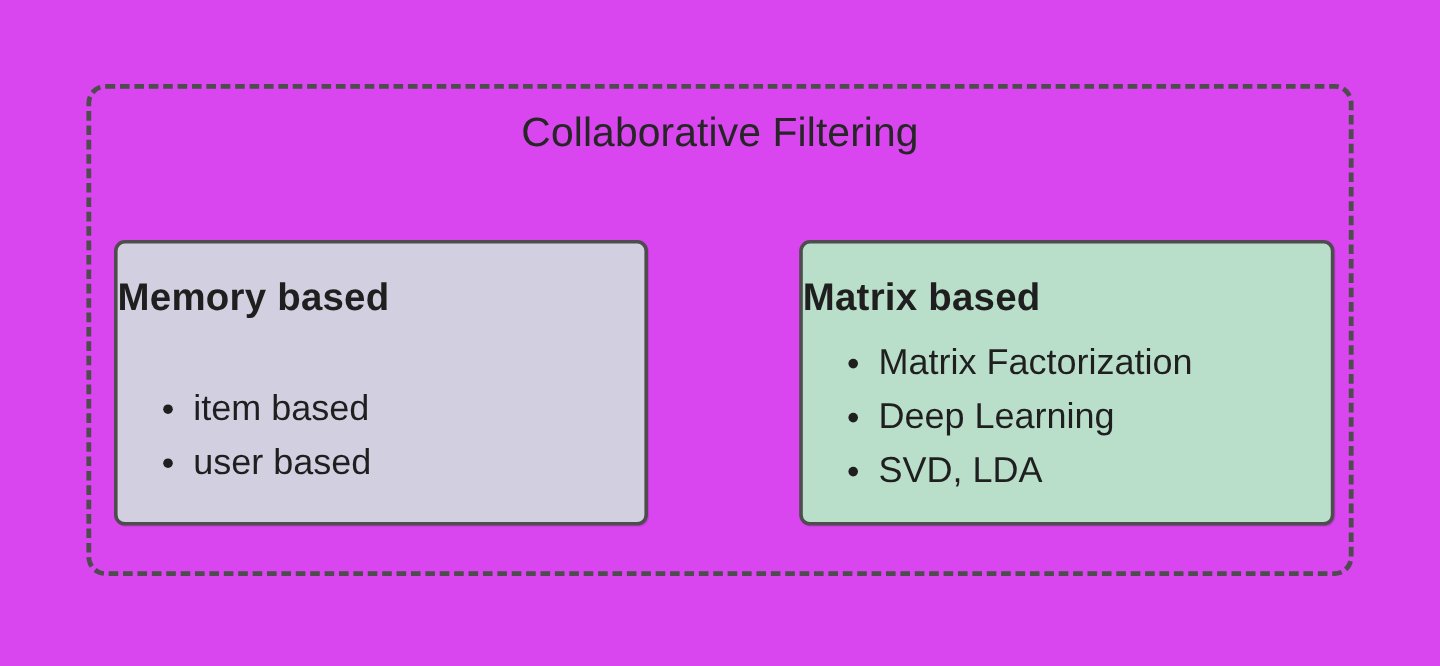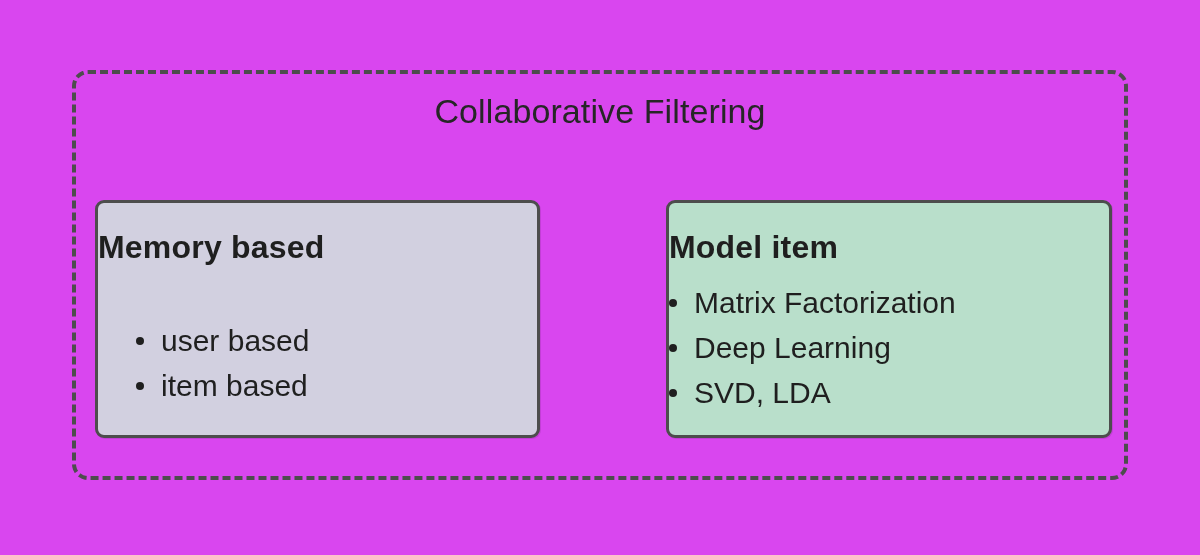--- a/index.html
+++ b/index.html
@@ -82,21 +82,21 @@
   }
   .card-memory .card-title { margin-top: 26px; }
   .card-model  .card-title { margin-top: 26px; }
 
   .bullet-list {
     list-style: none;
     margin: 0;
     padding: 0;
   }
   .card-memory .bullet-list { margin-top: 52px; padding-left: 38px; }
-  .card-model  .bullet-list { margin-top: 14px; }
+  .card-model  .bullet-list { margin-top: 14px; padding-left: 38px; }
 
   .bullet-item {
     position: relative;
     font-size: 30px;
     line-height: 45px;
     color: #1f1f1f;
     padding-left: 25px;
     white-space: nowrap;
   }
   .bullet-dot {
@@ -119,31 +119,31 @@
 
     <div class="outer-dashed-border"></div>
 
     <div class="group-title">Collaborative Filtering</div>
 
     <div class="card card-memory">
       <div class="card-title">Memory based</div>
       <ul class="bullet-list">
         <li class="bullet-item">
           <span class="bullet-dot"></span>
-          <span>user based</span>
+          <span>item based</span>
         </li>
         <li class="bullet-item">
           <span class="bullet-dot"></span>
-          <span>item based</span>
+          <span>user based</span>
         </li>
       </ul>
     </div>
 
     <div class="card card-model">
-      <div class="card-title">Model item</div>
+      <div class="card-title">Matrix based</div>
       <ul class="bullet-list">
         <li class="bullet-item">
           <span class="bullet-dot"></span>
           <span>Matrix Factorization</span>
         </li>
         <li class="bullet-item">
           <span class="bullet-dot"></span>
           <span>Deep Learning</span>
         </li>
         <li class="bullet-item">

